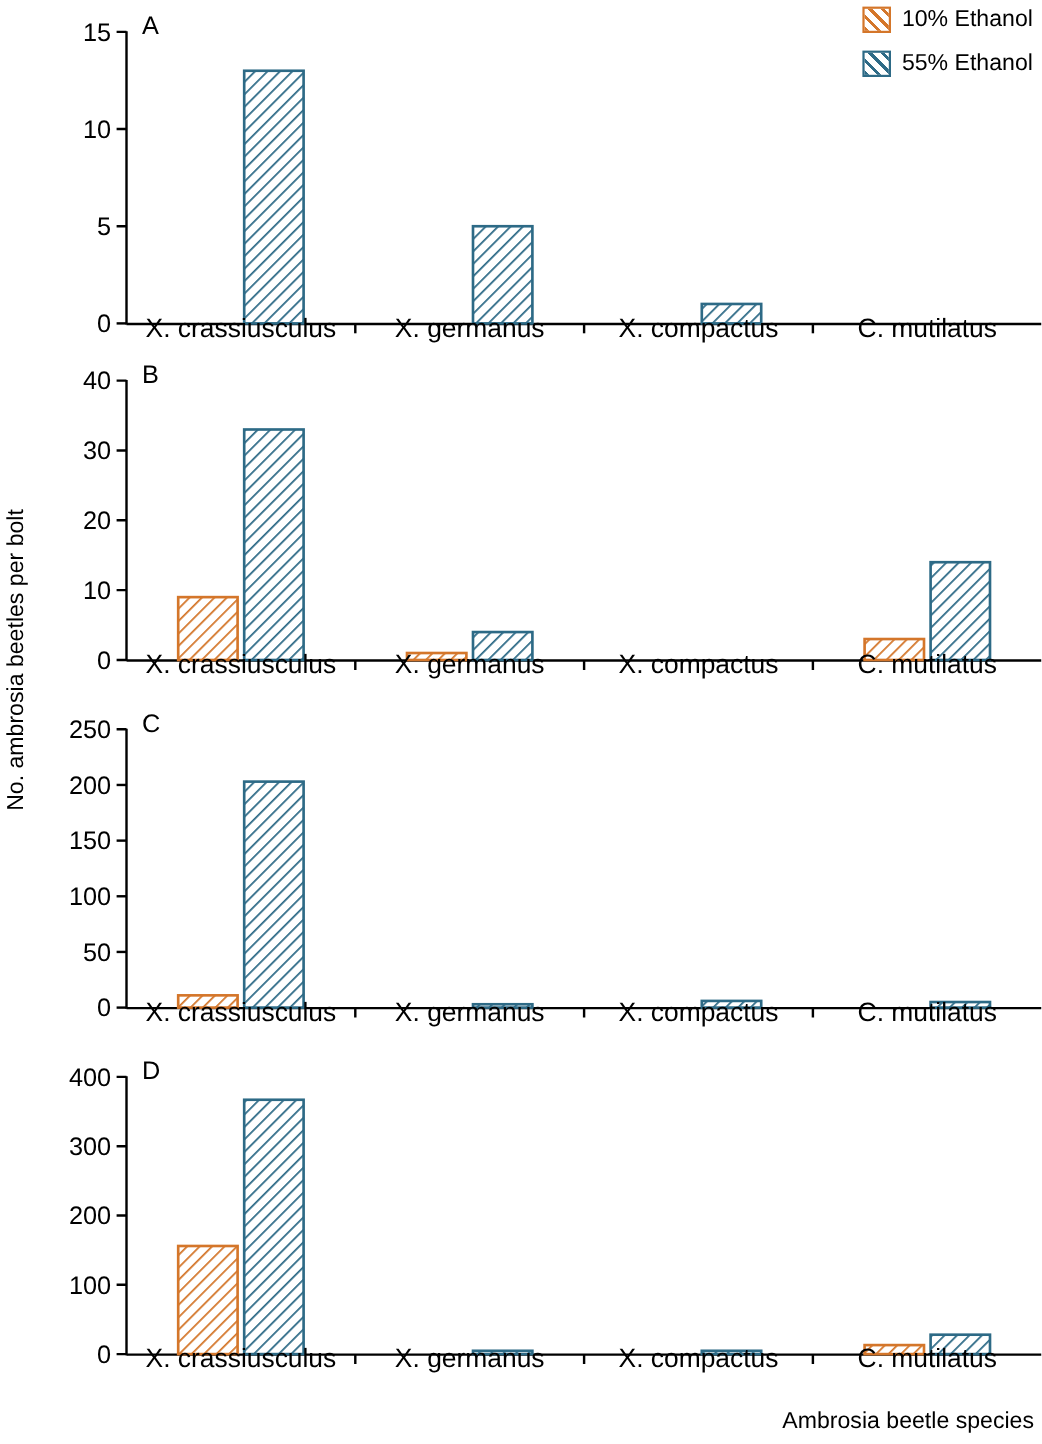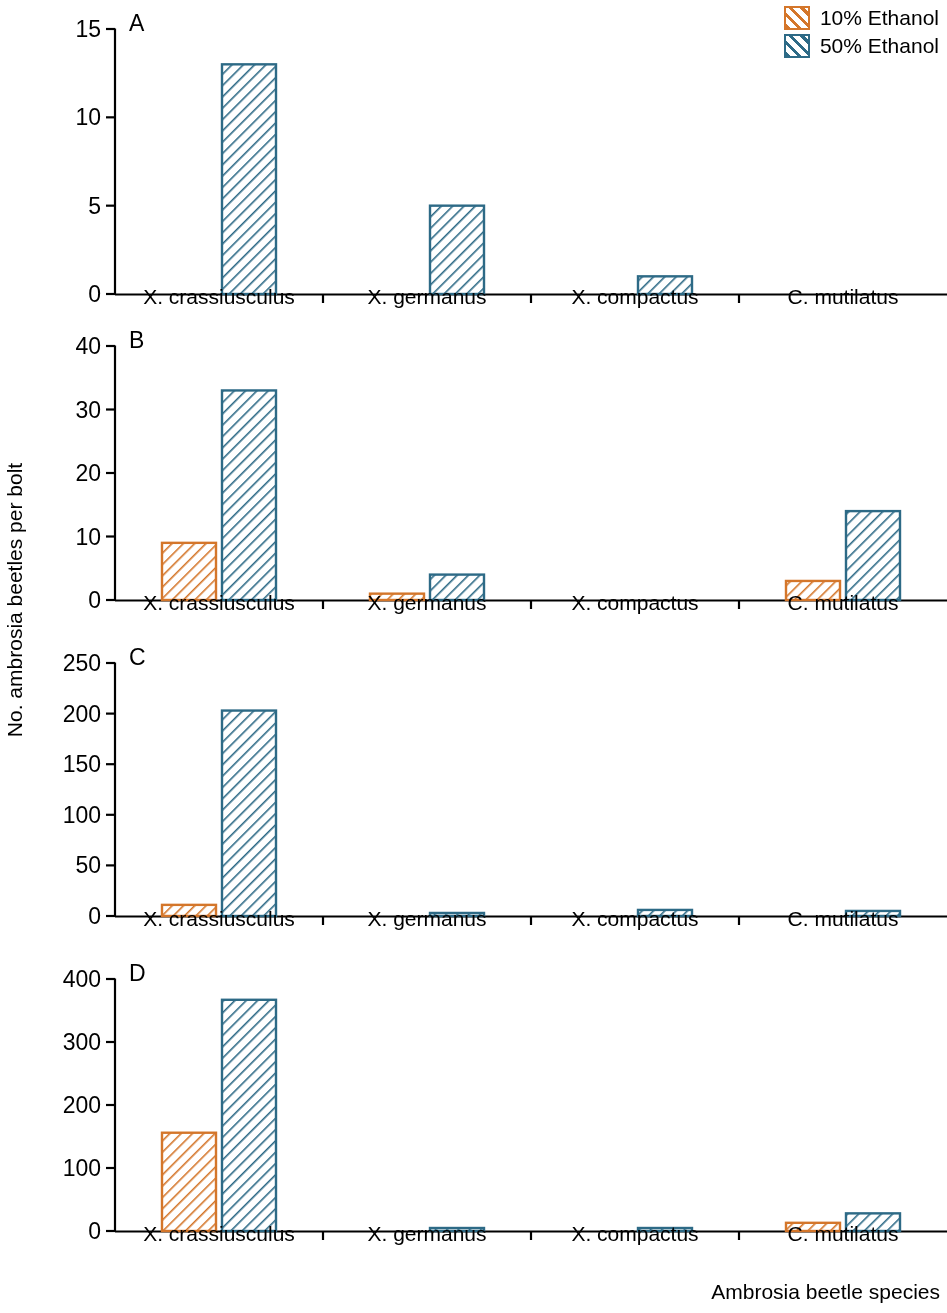--- a/index.html
+++ b/index.html
@@ -60,37 +60,37 @@
     height: 100%;
   }
   .tickrow {
     position: absolute;
     display: flex;
     width: 100%;
   }
   .tickrow > div {
     flex: 1 1 0;
     text-align: center;
-    font-size: 21px;
+    font-size: 24px;
     white-space: nowrap;
   }
 
   .panel-letter {
     position: absolute;
     font-size: 23px;
   }
 
   
   .legend {
     position: absolute;
     right: 8px;
     top: 6px;
     display: flex;
     flex-direction: column;
-    gap: 4px;
+    gap: 16px;
   }
   .legend-item {
     display: flex;
     align-items: center;
     gap: 10px;
   }
   .legend-swatch {
     width: 26px;
     height: 24px;
     box-sizing: border-box;
@@ -287,19 +287,19 @@
       </div>
     </div>
 
   <div class="legend">
     <div class="legend-item">
       <span class="legend-swatch sw10"></span>
       <span class="legend-text">10% Ethanol</span>
     </div>
     <div class="legend-item">
       <span class="legend-swatch sw50"></span>
-      <span class="legend-text">50% Ethanol</span>
+      <span class="legend-text">55% Ethanol</span>
     </div>
   </div>
 
   <div class="xlabel">Ambrosia beetle species</div>
 
 </div>
 
 </body></html>

